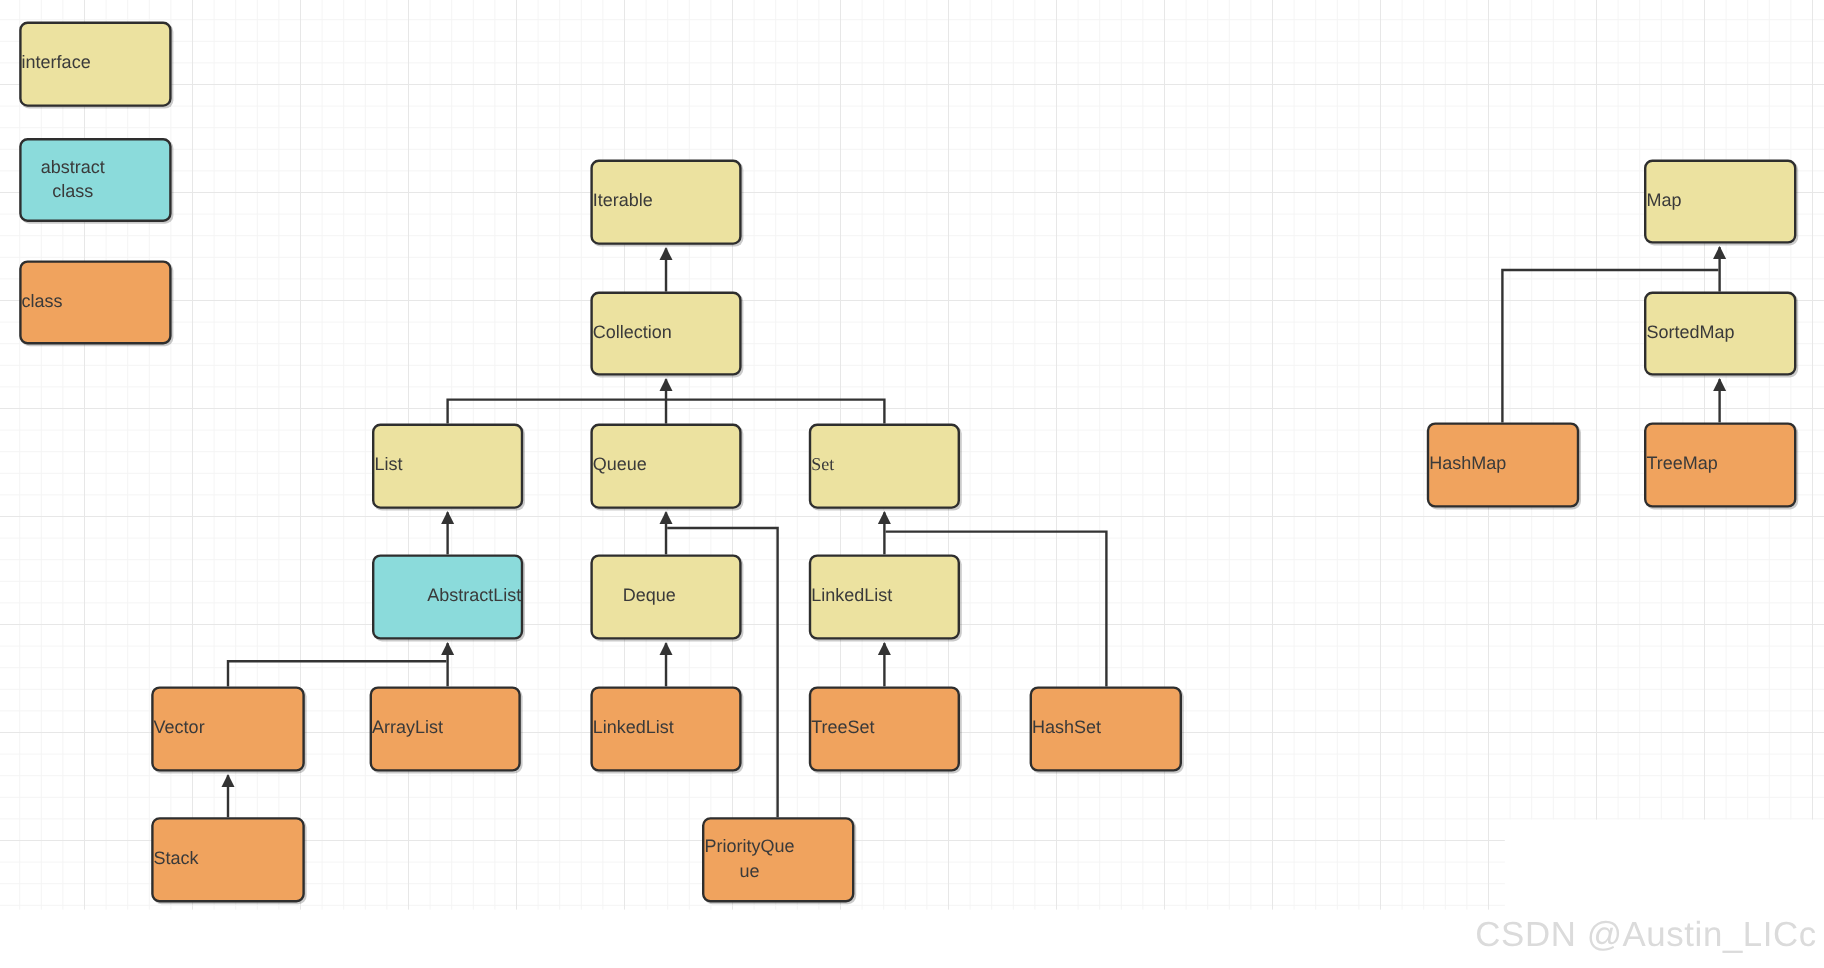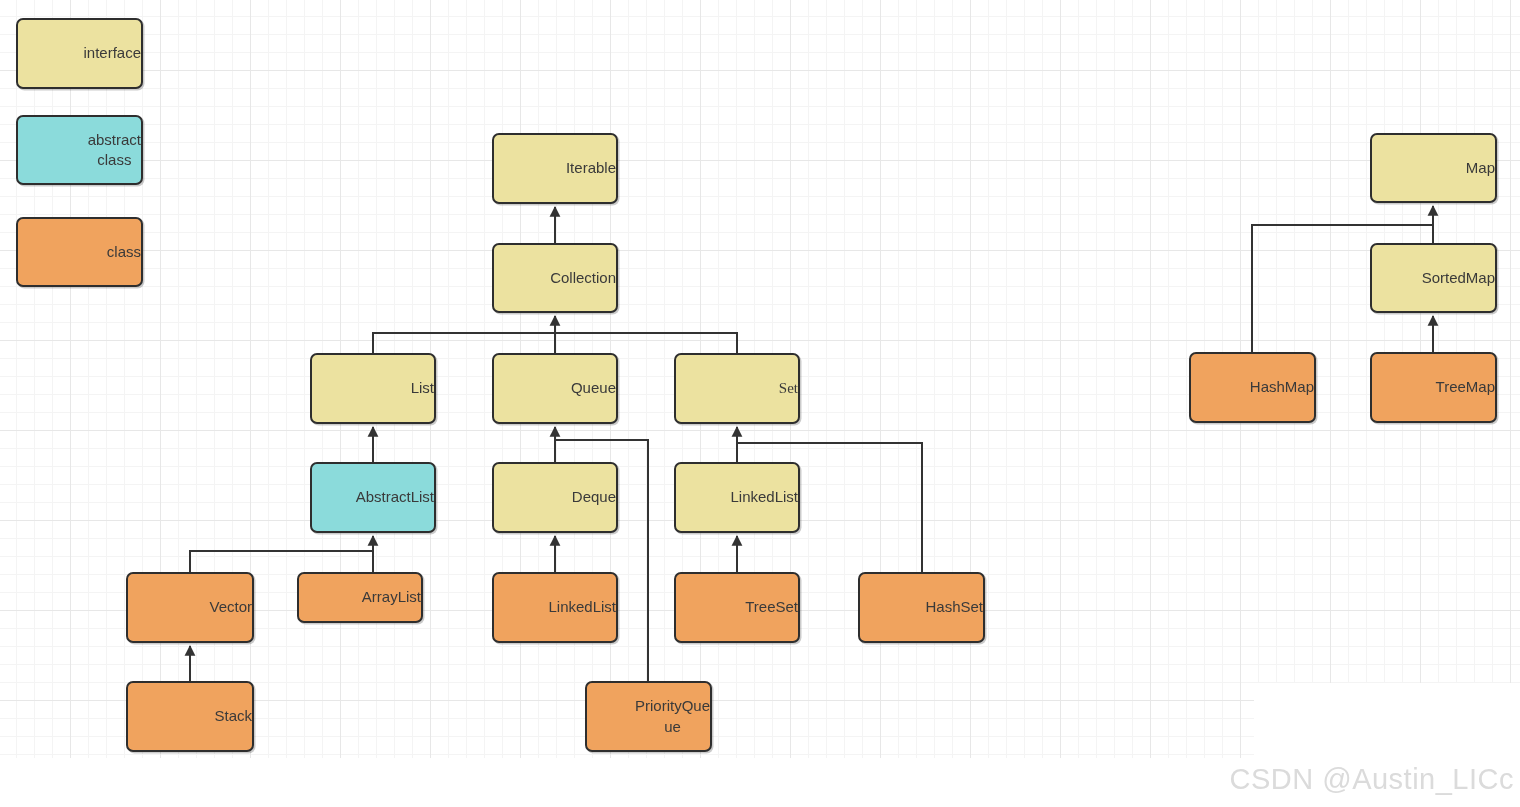--- a/index.html
+++ b/index.html
@@ -33,21 +33,21 @@
     height: 807px;
     pointer-events: none;
   }
   .node {
     position: absolute;
     box-sizing: border-box;
     border: 2px solid var(--box-border);
     border-radius: 7px;
     display: flex;
     align-items: center;
-    justify-content: flex-end;
+    justify-content: flex-start;
     text-align: center;
     font-size: 15px;
     color: var(--box-text);
     white-space: pre-line;
     line-height: 1.35;
     box-shadow: 1.5px 1.5px 0 rgba(70,70,70,0.28);
   }
   .node.interface { background: var(--c-interface); }
   .node.abstract  { background: var(--c-abstract); }
   .node.class     { background: var(--c-class); }
@@ -98,21 +98,21 @@
       <div class="node class" style="left: 16px; top: 217px; width: 127px; height: 70px;"><span>class</span></div>
       <div class="node interface" style="left: 492px; top: 133px; width: 126px; height: 71px;"><span>Iterable</span></div>
       <div class="node interface" style="left: 492px; top: 243px; width: 126px; height: 70px;"><span>Collection</span></div>
       <div class="node interface" style="left: 310px; top: 353px; width: 126px; height: 71px;"><span>List</span></div>
       <div class="node interface" style="left: 492px; top: 353px; width: 126px; height: 71px;"><span>Queue</span></div>
       <div class="node interface" style="left: 674px; top: 353px; width: 126px; height: 71px; font-family: Liberation Serif, serif;"><span>Set</span></div>
       <div class="node abstract" style="left: 310px; top: 462px; width: 126px; height: 71px; padding-left: 44px;"><span>AbstractList</span></div>
       <div class="node interface" style="left: 492px; top: 462px; width: 126px; height: 71px; padding-left: 25px;"><span>Deque</span></div>
       <div class="node interface" style="left: 674px; top: 462px; width: 126px; height: 71px;"><span>LinkedList</span></div>
       <div class="node class" style="left: 126px; top: 572px; width: 128px; height: 71px;"><span>Vector</span></div>
-      <div class="node class" style="left: 297px; top: 572px; width: 126px; height: 51px;"><span>ArrayList</span></div>
+      <div class="node class" style="left: 308px; top: 572px; width: 126px; height: 71px;"><span>ArrayList</span></div>
       <div class="node class" style="left: 492px; top: 572px; width: 126px; height: 71px;"><span>LinkedList</span></div>
       <div class="node class" style="left: 674px; top: 572px; width: 126px; height: 71px;"><span>TreeSet</span></div>
       <div class="node class" style="left: 858px; top: 572px; width: 127px; height: 71px;"><span>HashSet</span></div>
       <div class="node class" style="left: 126px; top: 681px; width: 128px; height: 71px;"><span>Stack</span></div>
       <div class="node class" style="left: 585px; top: 681px; width: 127px; height: 71px;"><span>PriorityQue
 ue</span></div>
       <div class="node interface" style="left: 1370px; top: 133px; width: 127px; height: 70px;"><span>Map</span></div>
       <div class="node interface" style="left: 1370px; top: 243px; width: 127px; height: 70px;"><span>SortedMap</span></div>
       <div class="node class" style="left: 1189px; top: 352px; width: 127px; height: 71px;"><span>HashMap</span></div>
       <div class="node class" style="left: 1370px; top: 352px; width: 127px; height: 71px;"><span>TreeMap</span></div>

